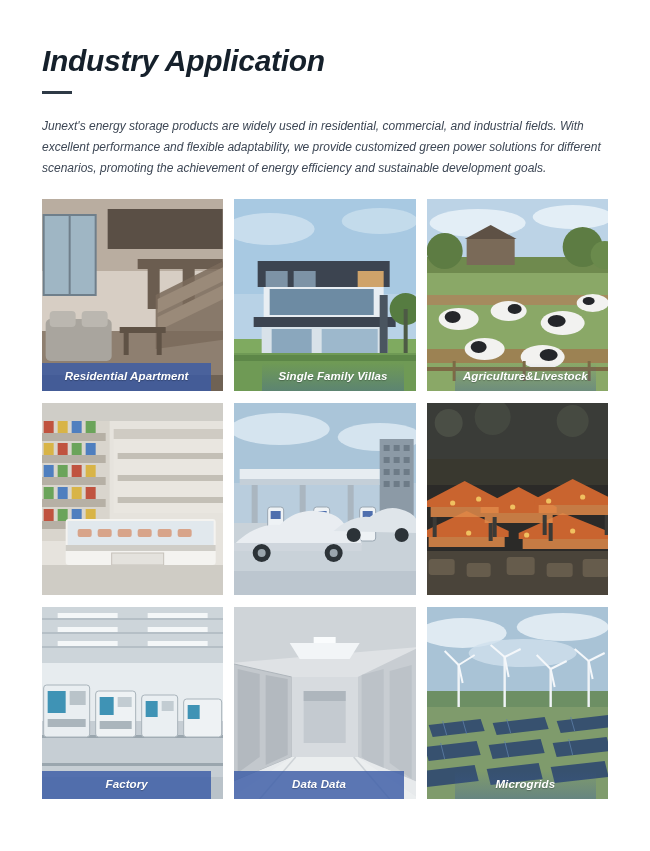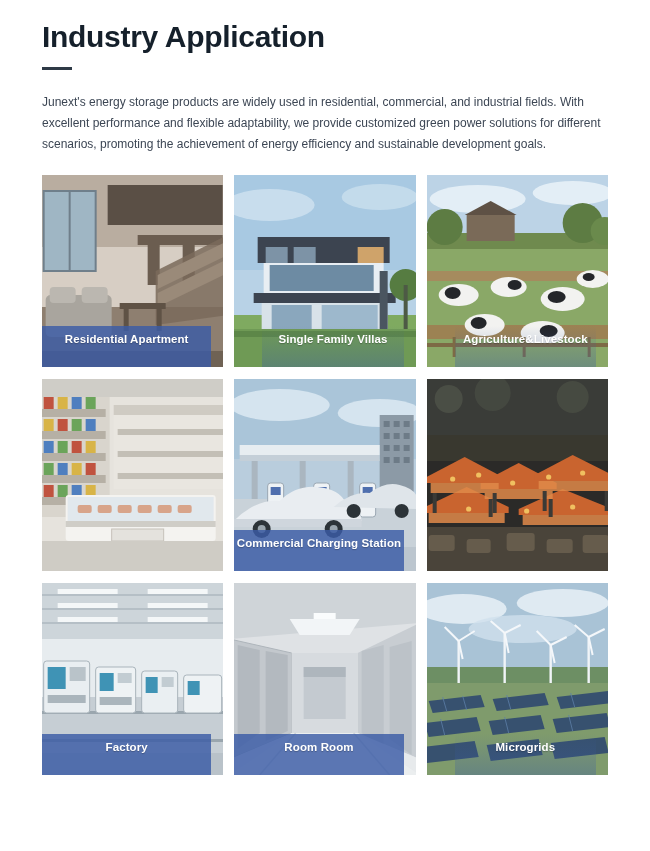--- a/index.html
+++ b/index.html
@@ -12,21 +12,22 @@
     background: #ffffff;
     font-family: "Liberation Sans", sans-serif;
     color: #1b2430;
     overflow: hidden;
   }
   .page {
     position: relative;
     width: 650px;
     height: 851px;
     box-sizing: border-box;
-    padding: 20px 42px 0 42px;
+    padding: 44px 42px 0 42px;
+    font-style: italic;
   }
   .page-title {
     font-size: 30px;
     font-weight: bold;
     letter-spacing: -0.3px;
     color: #15202b;
     margin: 0 0 14px 0;
     line-height: 1.1;
   }
   .title-rule {
@@ -61,21 +62,21 @@
   .card-art svg {
     display: block;
     width: 100%;
     height: 100%;
   }
   .card-caption {
     position: absolute;
     left: 0;
     right: 12px;
     bottom: 0;
-    height: 41px;
+    height: 28px;
     line-height: 27px;
     text-align: center;
     color: #ffffff;
     font-size: 11.5px;
     font-weight: 600;
     letter-spacing: 0.1px;
     background: rgba(58, 92, 166, 0.82);
     text-shadow: 0 1px 1px rgba(0,0,0,0.25);
   }
   .card-caption.translucent {
@@ -296,21 +297,20 @@
             <circle cx="104" cy="150" r="4" fill="#9aa5ad"></circle>
           </g>
           <g>
             <path d="M104 128 q18 -16 36 -14 q16 -12 30 -8 q16 4 18 14 l2 10 z" fill="#dfe5ea"></path>
             <circle cx="124" cy="132" r="7" fill="#2c3338"></circle>
             <circle cx="172" cy="132" r="7" fill="#2c3338"></circle>
           </g>
           <rect x="0" y="168" width="190" height="24" fill="#bcc6cf"></rect>
         </svg>
       </div>
-      <div class="card-caption">Commercial Charging Station</div>
     </div>
 
     <div class="card">
       <div class="card-art">
         <svg viewBox="0 0 190 192" preserveAspectRatio="xMidYMid slice">
           <rect width="190" height="192" fill="#2b2a28"></rect>
           <rect x="0" y="0" width="190" height="70" fill="#3a3c38"></rect>
           <circle cx="26" cy="20" r="14" fill="#4f5348" opacity="0.8"></circle>
           <circle cx="70" cy="14" r="18" fill="#474b42" opacity="0.8"></circle>
           <circle cx="150" cy="18" r="16" fill="#4a4e44" opacity="0.8"></circle>
@@ -432,21 +432,21 @@
           <rect x="74" y="84" width="42" height="52" fill="#c4cad0"></rect>
           <rect x="74" y="84" width="42" height="10" fill="#aeb6bd"></rect>
           <polygon points="0,176 62,150 128,150 190,176 190,192 0,192" fill="#e7eaec"></polygon>
           <polygon points="62,150 128,150 190,192 0,192" fill="#eceff1" opacity="0.7"></polygon>
           <g stroke="#cdd2d6" stroke-width="1.5">
             <line x1="30" y1="192" x2="66" y2="150"></line>
             <line x1="160" y1="192" x2="124" y2="150"></line>
           </g>
         </svg>
       </div>
-      <div class="card-caption">Room Room</div>
+      <div class="card-caption">Data Data</div>
     </div>
 
     <div class="card">
       <div class="card-art">
         <svg viewBox="0 0 190 192" preserveAspectRatio="xMidYMid slice">
           <rect width="190" height="192" fill="#9fb7c9"></rect>
           <rect x="0" y="0" width="190" height="86" fill="#a9c3d6"></rect>
           <ellipse cx="40" cy="26" rx="44" ry="15" fill="#dfeaf2"></ellipse>
           <ellipse cx="140" cy="20" rx="46" ry="14" fill="#dfeaf2"></ellipse>
           <ellipse cx="100" cy="46" rx="54" ry="14" fill="#cfe0ec" opacity="0.8"></ellipse>

